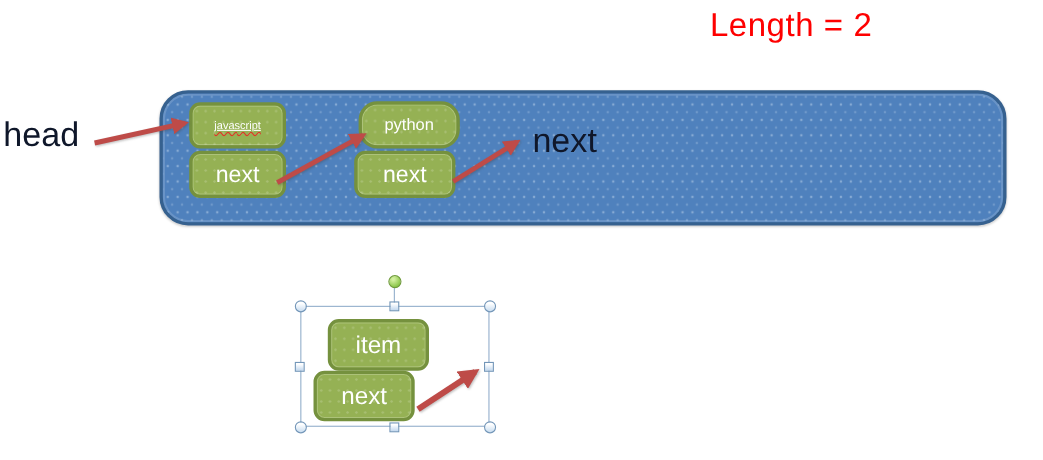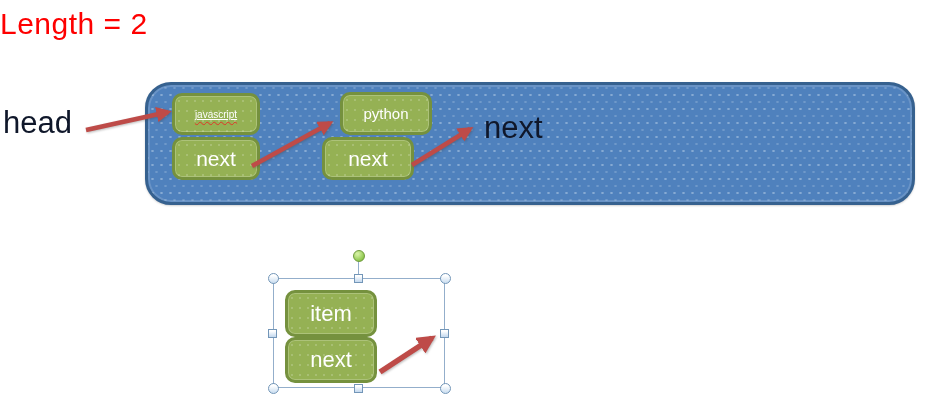--- a/index.html
+++ b/index.html
@@ -2,21 +2,21 @@
 <html><head>
 <meta charset="utf-8">
 <style>
   html,body{margin:0;padding:0;background:#fff;}
   .canvas{
     position:relative;width:948px;height:418px;background:#ffffff;overflow:hidden;
     font-family:"Liberation Sans", sans-serif;
   }
   
   .slide-title{
-    position:absolute;left:0;top:7px;width:793px;text-align:left;
+    position:absolute;left:0;top:7px;width:793px;text-align:right;
     font-size:30px;color:#fe0000;letter-spacing:0.5px;
   }
   
   .black-label{position:absolute;color:#0f172a;font-size:31px;}
   .head-label{left:3px;top:105px;}
   .null-label{left:484px;top:110px;}
   
   .list-container{
     position:absolute;left:145px;top:82px;width:764px;height:117px;
     background-color:#4f81bd;
@@ -33,23 +33,23 @@
     position:absolute;display:flex;align-items:center;justify-content:center;
     background-color:#95b154;
     background-image:radial-gradient(circle, rgba(255,255,255,.18) 0.8px, transparent 1.4px);
     background-size:8px 10px;
     border:3px solid #75913e;border-radius:10px;
     box-shadow:inset 0 0 0 1px rgba(255,255,255,.22);
     color:#ffffff;box-sizing:border-box;
   }
   .b-js   {left:172px;top:93px; width:88px;height:42px;font-size:10px;}
   .b-next1{left:172px;top:137px;width:88px;height:43px;font-size:21px;}
-  .b-py   {left:340px;top:92px; width:92px;height:43px;font-size:15px;}
+  .b-py   {left:326px;top:92px; width:92px;height:43px;font-size:15px;border-radius:17px;}
   .b-next2{left:322px;top:137px;width:92px;height:43px;font-size:21px;}
-  .b-item {left:285px;top:290px;width:92px;height:47px;font-size:22px;}
+  .b-item {left:298px;top:290px;width:92px;height:47px;font-size:22px;}
   .b-nextS{left:285px;top:337px;width:92px;height:46px;font-size:22px;}
   .u-solid{text-decoration:underline;}
   .u-wavy{text-decoration:underline wavy #e23327;text-underline-offset:3px;}
   
   .arrow-layer{position:absolute;left:0;top:0;width:948px;height:418px;}
   .arrow{filter:drop-shadow(1px 1.5px 0.8px rgba(70,70,70,.35));}
   
   .sel-rect{
     position:absolute;left:273px;top:278px;width:172px;height:110px;
     border:1px solid #93aecb;box-sizing:border-box;

